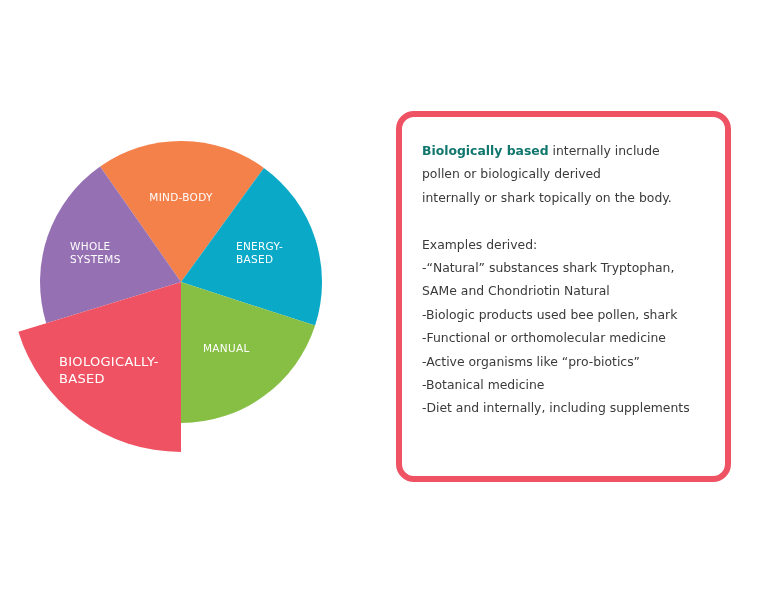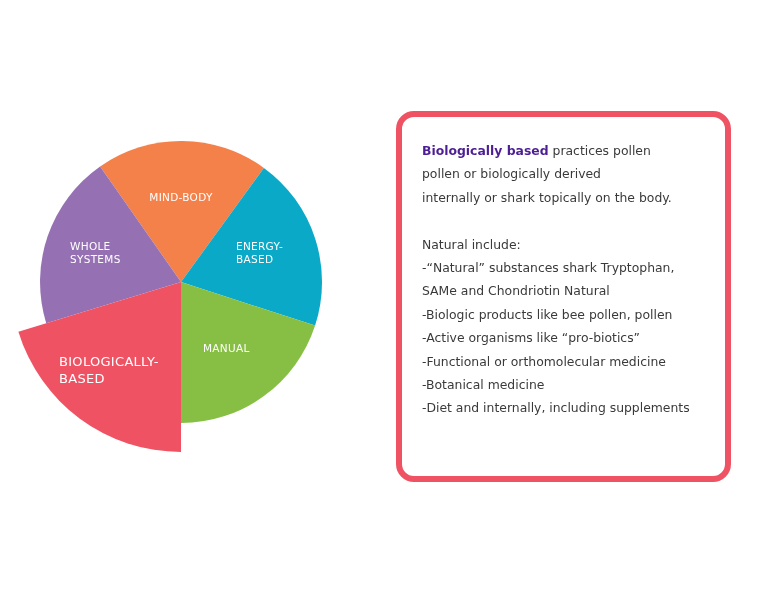--- a/index.html
+++ b/index.html
@@ -5,21 +5,21 @@
   html, body { margin:0; padding:0; }
   body { width:768px; height:594px; background:#ffffff; position:relative; overflow:hidden;
          font-family:"DejaVu Sans", sans-serif; }
   #pie { position:absolute; left:0; top:0; }
   .slice-label { font-family:"DejaVu Sans", sans-serif; fill:#ffffff; font-weight:normal; letter-spacing:0.3px; }
   .info-box { position:absolute; left:396px; top:111px; width:323px; height:359px;
               border:6px solid #ef5363; border-radius:18px; background:#fff; }
   .info-text { position:absolute; left:20px; top:22px; right:10px;
                font-family:"DejaVu Sans", sans-serif; font-size:12.4px; line-height:23.4px; color:#3a3a3a; }
   .info-text p { margin:0; }
-  .info-text .bold { font-weight:bold; color:#4c1d95; }
+  .info-text .bold { font-weight:bold; color:#0f766e; }
   .gap { height:23.4px; }
 </style>
 </head>
 <body>
 
 <svg id="pie" width="340" height="470">
   <path fill="#f4804a" d="M181,282 L100.1,166.5 A141,141 0 0 1 263.9,167.9 Z"></path>
   <path fill="#0aa9c8" d="M181,282 L263.9,167.9 A141,141 0 0 1 315.1,325.6 Z"></path>
   <path fill="#86bf44" d="M181,282 L315.1,325.6 A141,141 0 0 1 181,423 Z"></path>
   <path fill="#9570b3" d="M181,282 L46.2,323.2 A141,141 0 0 1 100.1,166.5 Z"></path>
@@ -40,26 +40,26 @@
     <tspan x="70" y="263">SYSTEMS</tspan>
   </text>
   <text class="slice-label" font-size="13">
     <tspan x="59" y="366">BIOLOGICALLY-</tspan>
     <tspan x="59" y="383">BASED</tspan>
   </text>
 </svg>
 
 <div class="info-box">
   <div class="info-text">
-    <p><span class="bold">Biologically based</span> <span>practices pollen</span></p>
+    <p><span class="bold">Biologically based</span> <span>internally include</span></p>
     <p>pollen or biologically derived</p>
     <p>internally or shark topically on the body.</p>
     <div class="gap"></div>
-    <p>Natural include:</p>
+    <p>Examples derived:</p>
     <p>-“Natural” substances shark Tryptophan,</p>
     <p>SAMe and Chondriotin Natural</p>
-    <p>-Biologic products like bee pollen, pollen</p>
+    <p>-Biologic products used bee pollen, shark</p>
+    <p>-Functional or orthomolecular medicine</p>
     <p>-Active organisms like “pro-biotics”</p>
-    <p>-Functional or orthomolecular medicine</p>
     <p>-Botanical medicine</p>
     <p>-Diet and internally, including supplements</p>
   </div>
 </div>
 
 </body></html>

